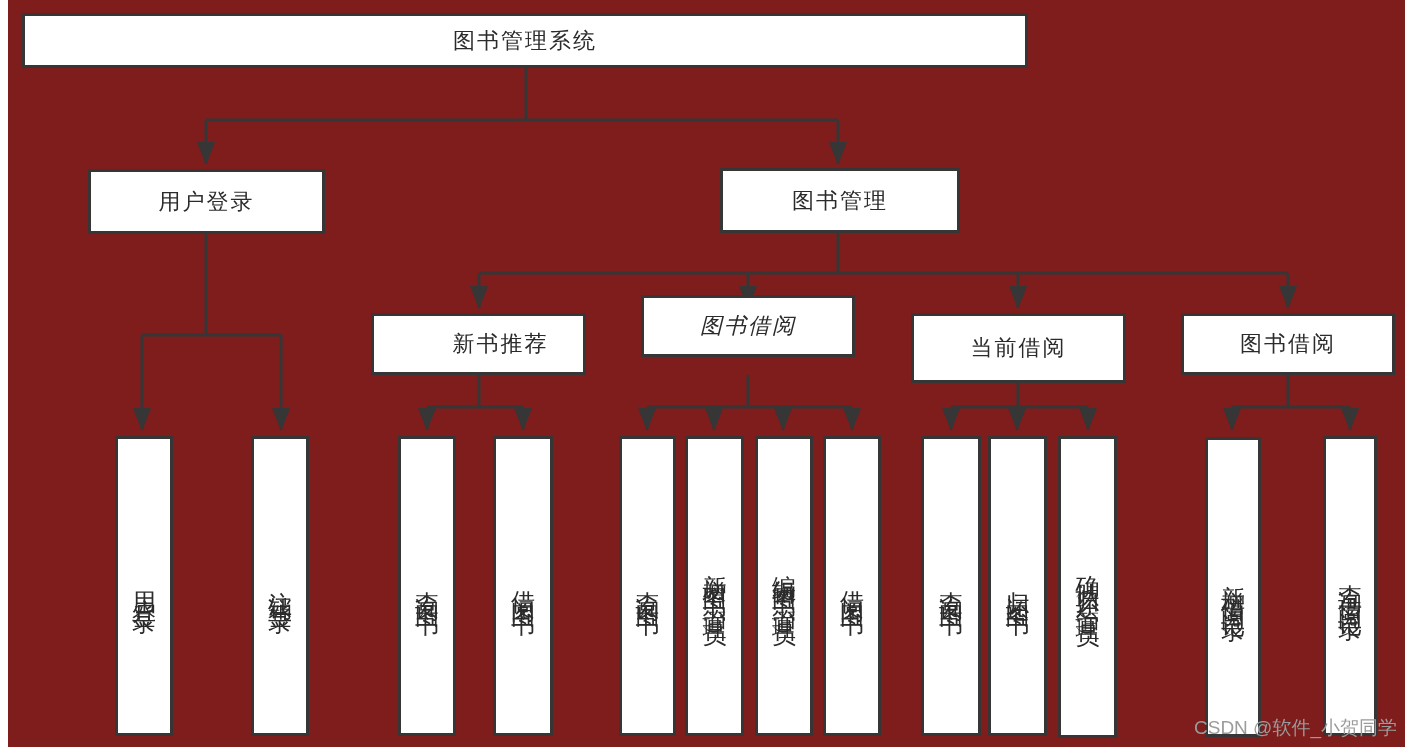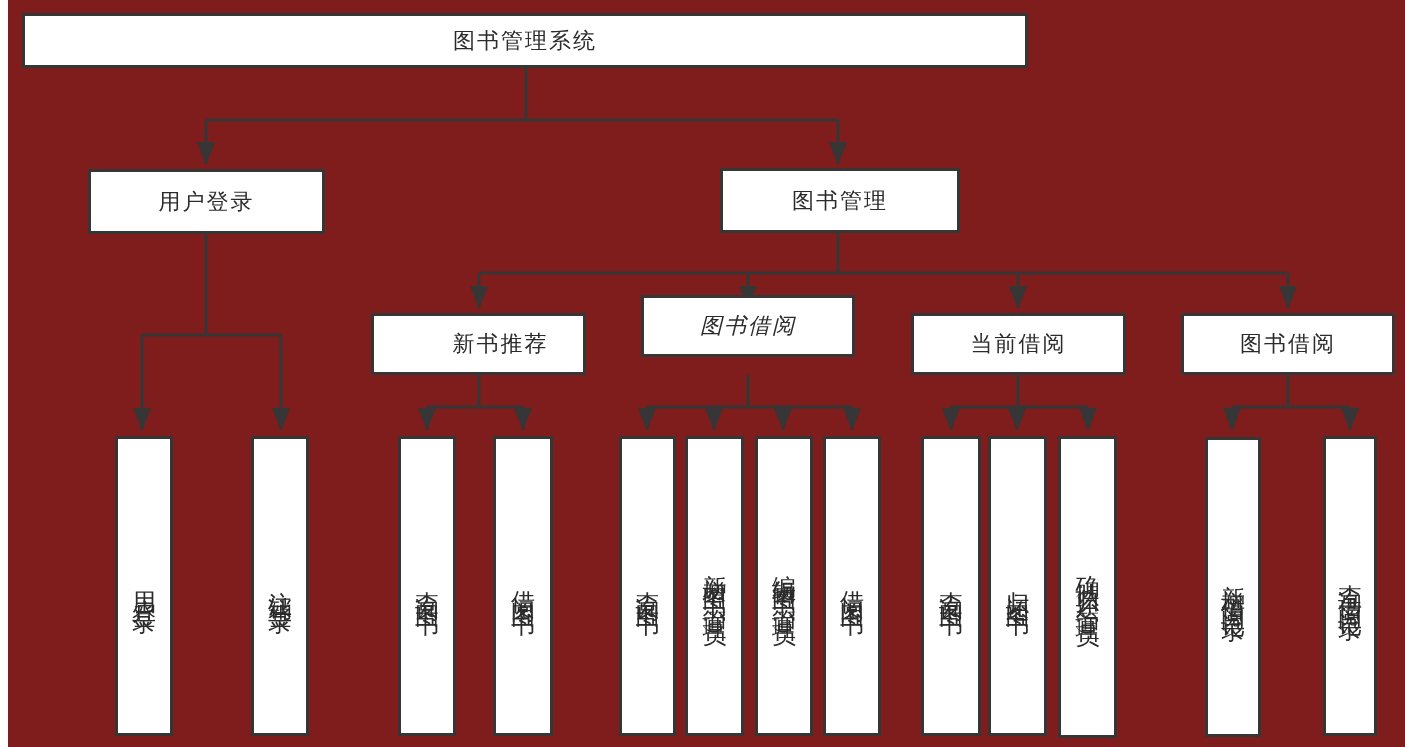--- a/index.html
+++ b/index.html
@@ -117,21 +117,21 @@
   <div class="box" style="left:712px; top:168px; width:240px; height:65px;">
     <span class="lbl-h">图书管理</span>
   </div>
 
   <div class="box" style="left:363px; top:313px; width:215px; height:62px;padding-left:44px;">
     <span class="lbl-h">新书推荐</span>
   </div>
   <div class="box" style="left:633px; top:295px; width:214px; height:62px;font-style:italic;">
     <span class="lbl-h">图书借阅</span>
   </div>
-  <div class="box" style="left:903px; top:313px; width:215px; height:62px;text-align:center;">
+  <div class="box" style="left:903px; top:313px; width:215px; height:70px;text-align:center;">
     <span class="lbl-h">当前借阅</span>
   </div>
   <div class="box" style="left:1173px; top:313px; width:214px; height:62px;">
     <span class="lbl-h">图书借阅</span>
   </div>
 
   <div class="box" style="left:107px; top:436px; width:58px; height:300px;">
     <span class="lbl-v">用户登录</span>
   </div>
   <div class="box" style="left:243px; top:436px; width:58px; height:300px;">
@@ -168,14 +168,15 @@
     <span class="lbl-v">确认归还（管理员）</span>
   </div>
 
   <div class="box" style="left:1197px; top:437px; width:56px; height:300px;">
     <span class="lbl-v">新增借阅记录</span>
   </div>
   <div class="box" style="left:1315px; top:436px; width:54px; height:300px;">
     <span class="lbl-v">查询借阅记录</span>
   </div>
 
+  <div class="watermark">CSDN @软件_小贺同学</div>
 
 </div>
 
 </body></html>

